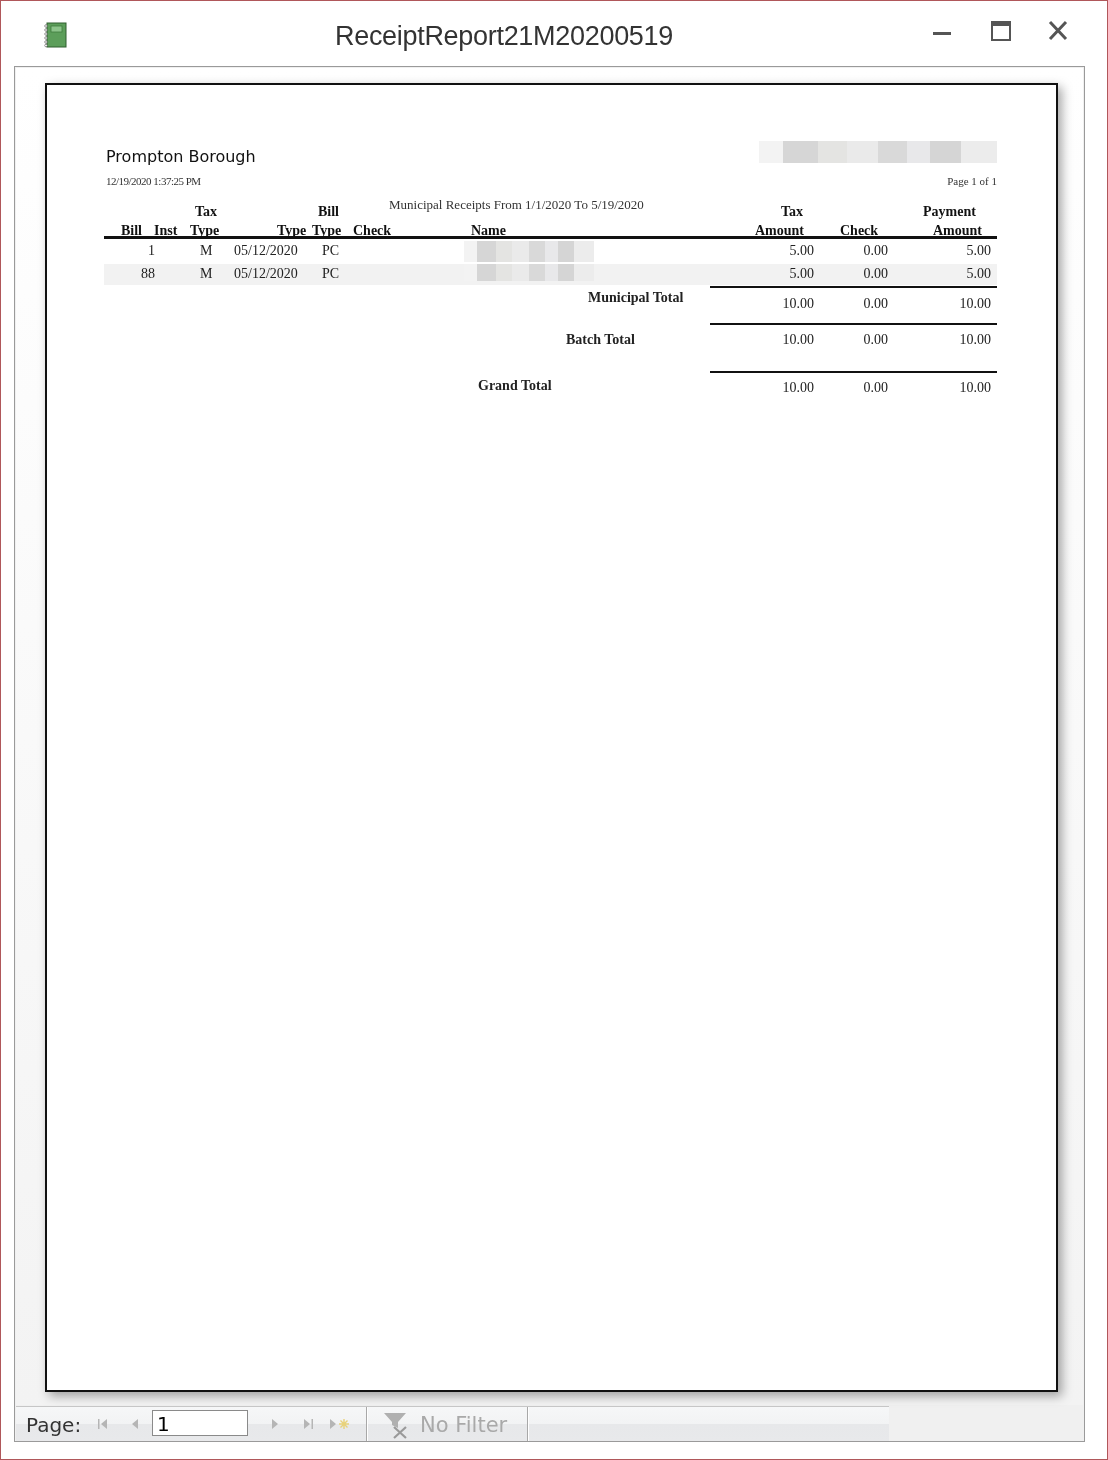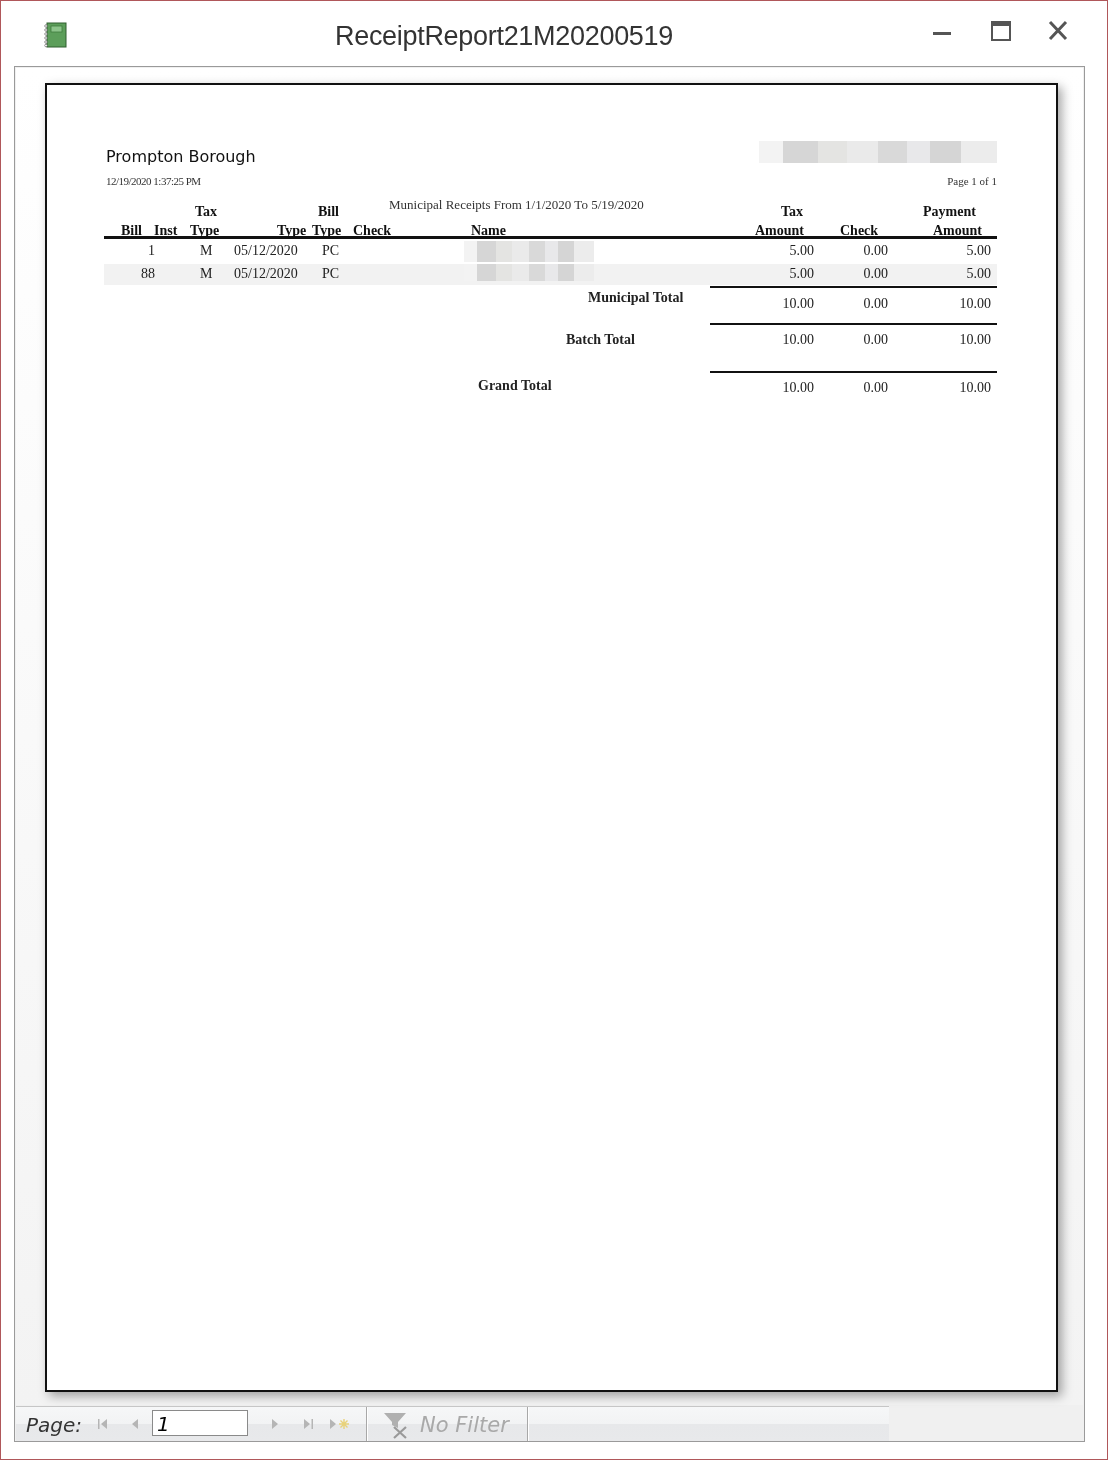--- a/index.html
+++ b/index.html
@@ -61,21 +61,20 @@
   .cell { position: absolute; font-size: 14px; color: #222; white-space: nowrap; }
   .num { text-align: right; }
 
   .sum-line { position: absolute; height: 2px; background: #111; left: 663px; width: 287px; }
   .sum-label { position: absolute; font-size: 14px; color: #222; white-space: nowrap; font-weight: bold; }
 
   .statusbar {
     position: absolute; left: 1px; top: 1339px; width: 873px; height: 34px;
     background: linear-gradient(to bottom, #f6f7f8 0%, #f2f3f4 50%, #e7e8ea 51%, #e8e9eb 100%);
     border-top: 1px solid #c6c6c6;
-    font-style: italic;
   }
   .nav-label { position: absolute; left: 10px; top: 6px; font-size: 20px; color: #333; font-family: "DejaVu Sans", sans-serif; }
   .nav-btn { position: absolute; top: 9px; width: 16px; height: 16px; cursor: pointer; }
   .page-input {
     position: absolute; left: 136px; top: 3px; width: 96px; height: 26px;
     border: 1px solid #8a8a8a; background: #ffffff; font-size: 20px;
     font-family: "DejaVu Sans", sans-serif; padding: 0 4px; box-sizing: border-box; color: #000;
     line-height: 26px;
   }
   .sep { position: absolute; top: 0; width: 1px; height: 34px; background: #a8a8a8; box-shadow: 1px 0 0 #ffffff; }

